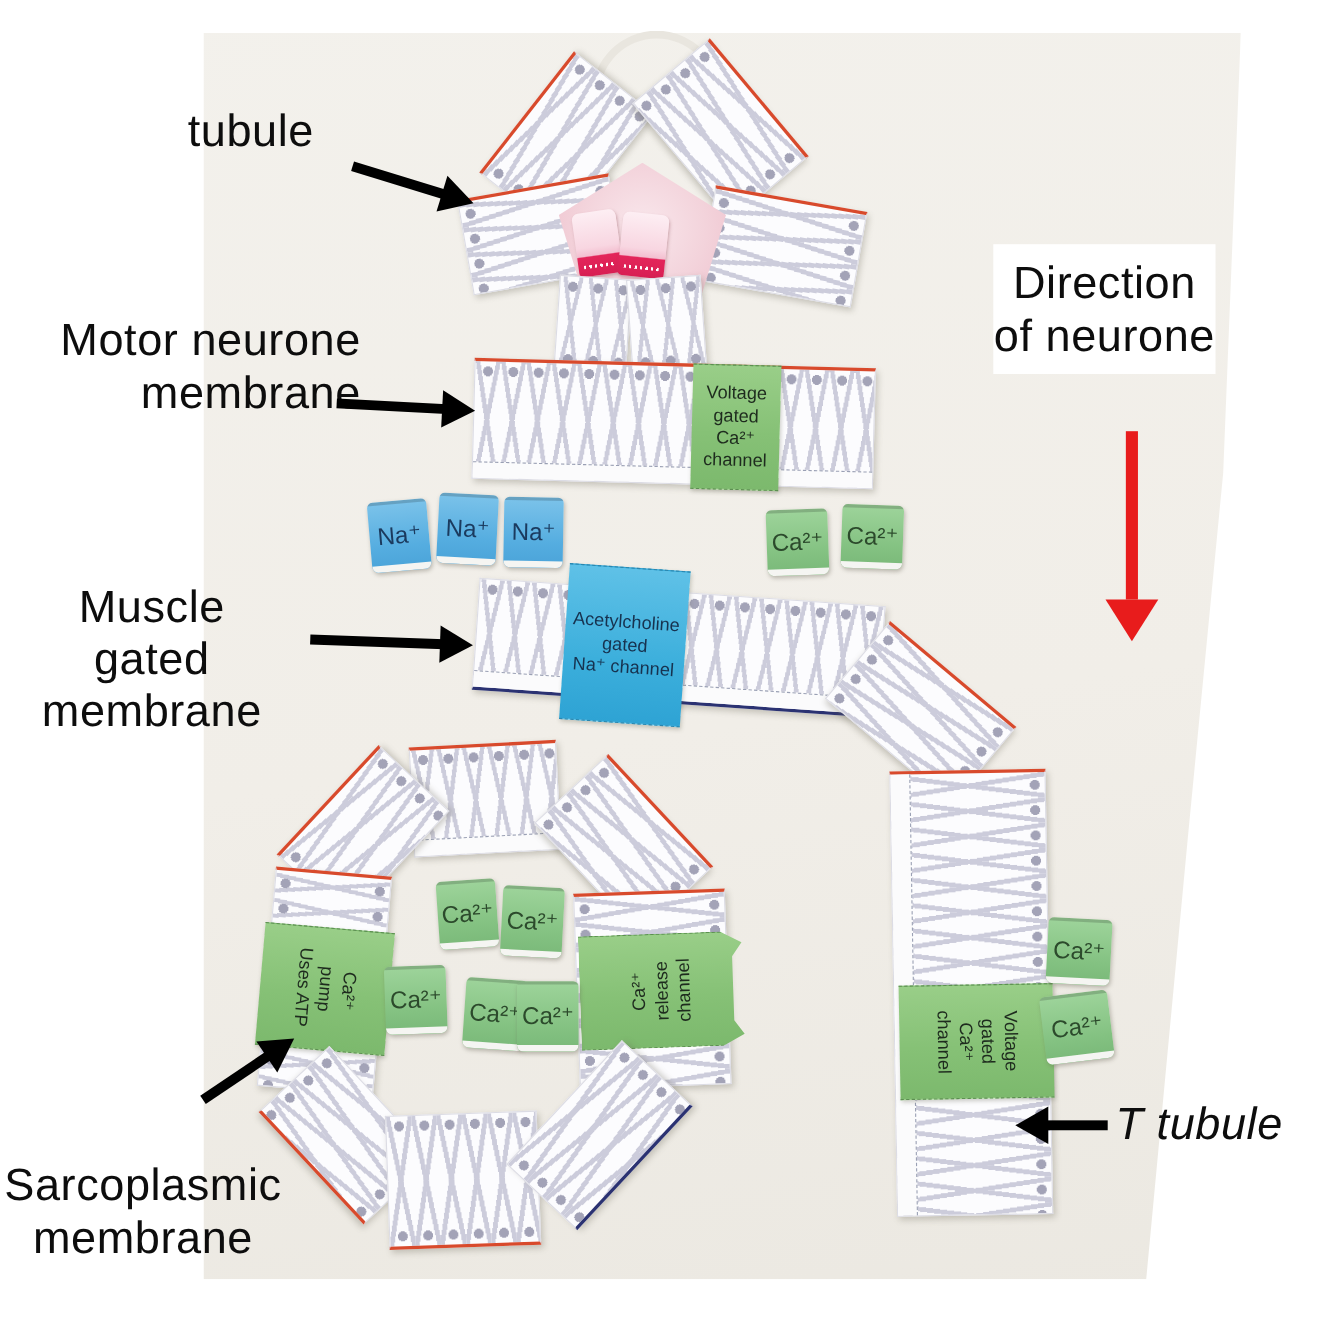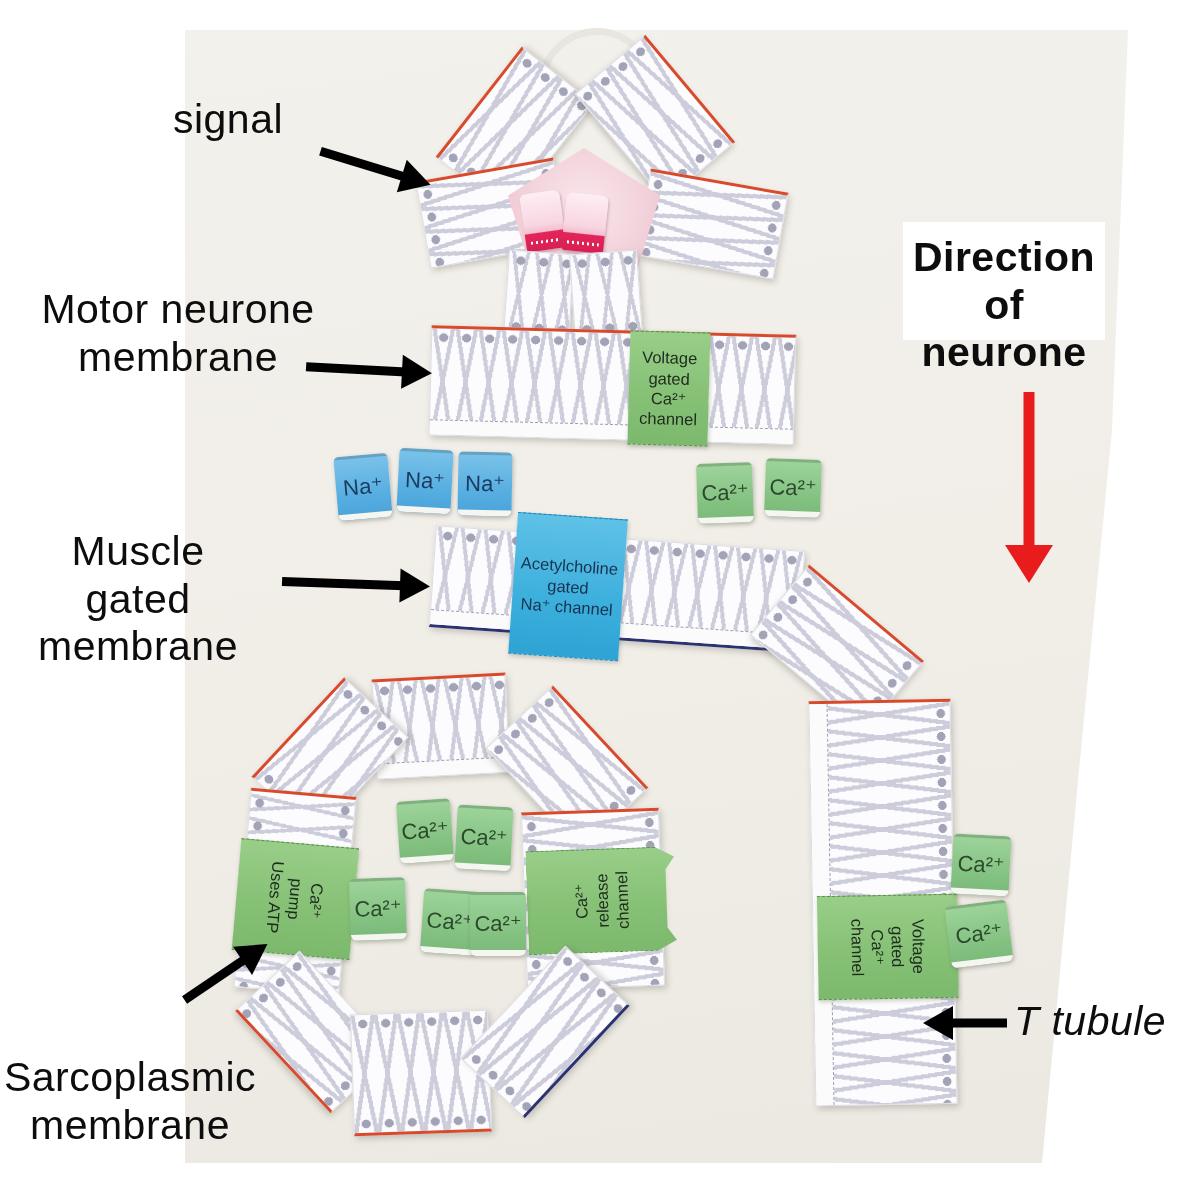--- a/index.html
+++ b/index.html
@@ -213,38 +213,38 @@
       <span>Ca²⁺</span>
     </div>
   <div class="tok green" style="left:422px; top:890px; width:56px; height:64px; transform:rotate(4deg);">
       <span>Ca²⁺</span>
     </div>
   <div class="tok green" style="left:470px; top:892px; width:56px; height:64px; transform:rotate(0deg);">
       <span>Ca²⁺</span>
     </div>
 
   <div class="lbl" style="left:108px; top:96px; width:240px;">
-    <span>signal</span>
+    <span>tubule</span>
   </div>
   <div class="barrow" style="left:318px; top:150px; width:115px; transform:rotate(17deg);">
     <div class="sh"></div>
       <div class="hd"></div>
   </div>
 
-  <div class="lbl" style="left:28px; top:286px; width:300px;">
+  <div class="lbl" style="left:28px; top:286px; width:300px;text-align:right;">
     <span>Motor neurone</span>
     <span>membrane</span>
   </div>
   <div class="barrow" style="left:306px; top:352px; width:126px; transform:rotate(3deg);">
     <div class="sh"></div>
       <div class="hd"></div>
   </div>
 
   <div class="whitebox" style="left:903px; top:222px; width:202px; height:118px;"></div>
-  <div class="lbl" style="left:903px; top:234px; width:202px;font-weight:bold;">
+  <div class="lbl" style="left:903px; top:234px; width:202px;">
     <span>Direction</span>
     <span>of neurone</span>
   </div>
   <div class="redarrow">
     <div class="sh"></div>
       <div class="hd"></div>
   </div>
 
   <div class="lbl" style="left:18px; top:528px; width:240px;">
     <span>Muscle gated</span>

